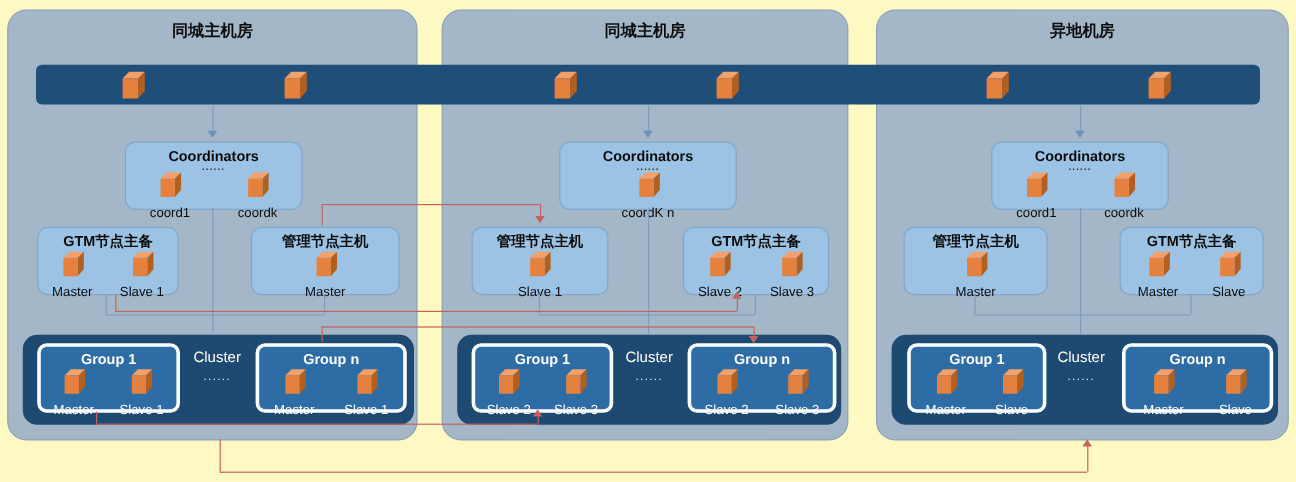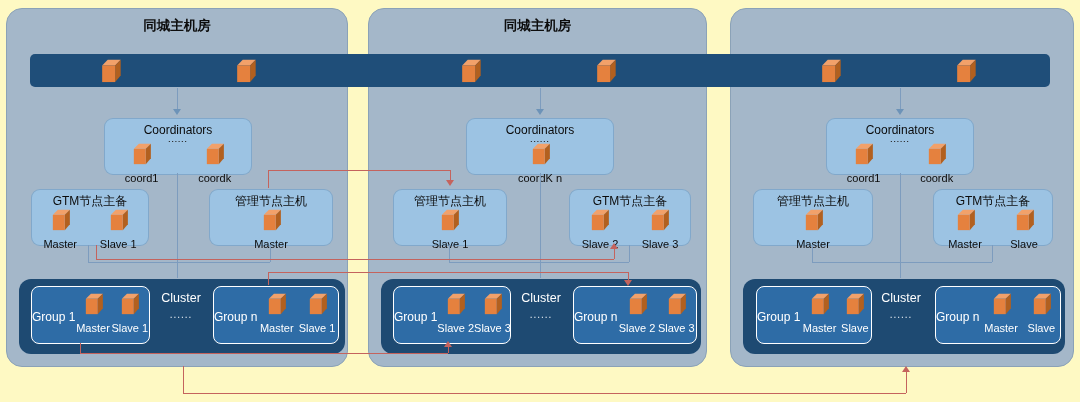--- a/index.html
+++ b/index.html
@@ -9,30 +9,30 @@
     background:#fef9c3;
   }
   
   .panel{position:absolute;top:8px;height:357px;background:#a4b7c9;
          border:1px solid #8ba2b7;border-radius:16px;}
   .panel-title{position:absolute;top:8px;left:0;right:0;text-align:center;
                font-size:13.5px;font-weight:bold;color:#0d0d0d;}
   
   .lightbox{position:absolute;background:#9cc3e3;border:1px solid rgba(60,100,140,.28);
             border-radius:9px;display:flex;flex-direction:column;align-items:center;box-sizing:border-box;}
-  .box-title{font-size:12px;font-weight:normal;color:#0b0b0b;margin-top:4px;line-height:14px;white-space:nowrap;}
+  .box-title{font-size:12px;font-weight:bold;color:#0b0b0b;margin-top:4px;line-height:14px;white-space:nowrap;}
   .tiny-dots{font-size:8px;line-height:5px;letter-spacing:1px;color:#2a2a2a;font-weight:bold;}
   .node-row{display:flex;justify-content:space-around;width:100%;flex:1;align-items:flex-end;padding-bottom:3px;}
   .node{display:flex;flex-direction:column;align-items:center;}
   .cube{width:21px;height:23px;display:block;}
   .node-label{font-size:11px;color:#0b0b0b;line-height:13px;margin-top:7px;white-space:nowrap;}
   
   .cluster{position:absolute;background:#1e4a72;border-radius:12px;}
-  .group{position:absolute;top:7px;height:58px;background:#2e6ca6;border:1px solid #ffffff;
-         border-radius:8px;display:flex;flex-direction:row;align-items:center;box-sizing:border-box;}
+  .group{position:absolute;top:7px;height:58px;background:#2e6ca6;border:3px solid #ffffff;
+         border-radius:8px;display:flex;flex-direction:column;align-items:center;box-sizing:border-box;}
   .group .box-title{color:#ffffff;margin-top:3px;}
   .group .node-label{color:#ffffff;}
   .cluster-mid{position:absolute;top:12px;text-align:center;color:#ffffff;}
   .cluster-mid .mid-label{font-size:12.5px;line-height:15px;}
   .cluster-mid .mid-dots{font-size:10px;letter-spacing:1px;line-height:18px;color:#e8eef5;}
   
   .bus-bar{position:absolute;left:30px;top:54px;width:1020px;height:33px;
            background:#1f4e79;border-radius:5px;}
   .bar-cube{position:absolute;top:4px;width:23px;height:25px;}
   
@@ -240,20 +240,21 @@
                 <use href="#cube-shape" xlink:href="#cube-shape"></use>
               </svg>
             <span class="node-label">Slave 3</span>
           </div>
         </div>
       </div>
     </div>
   </div>
 
   <div class="panel" style="left:730px;width:342px;">
+    <div class="panel-title">异地机房</div>
 
     <div class="lightbox" style="left:95px;top:109px;width:148px;height:57px;">
       <div class="box-title">Coordinators</div>
       <div class="tiny-dots">......</div>
       <div class="node-row">
         <div class="node">
           <svg class="cube" viewBox="0 0 24 27">
               <use href="#cube-shape" xlink:href="#cube-shape"></use>
             </svg>
           <span class="node-label">coord1</span>

